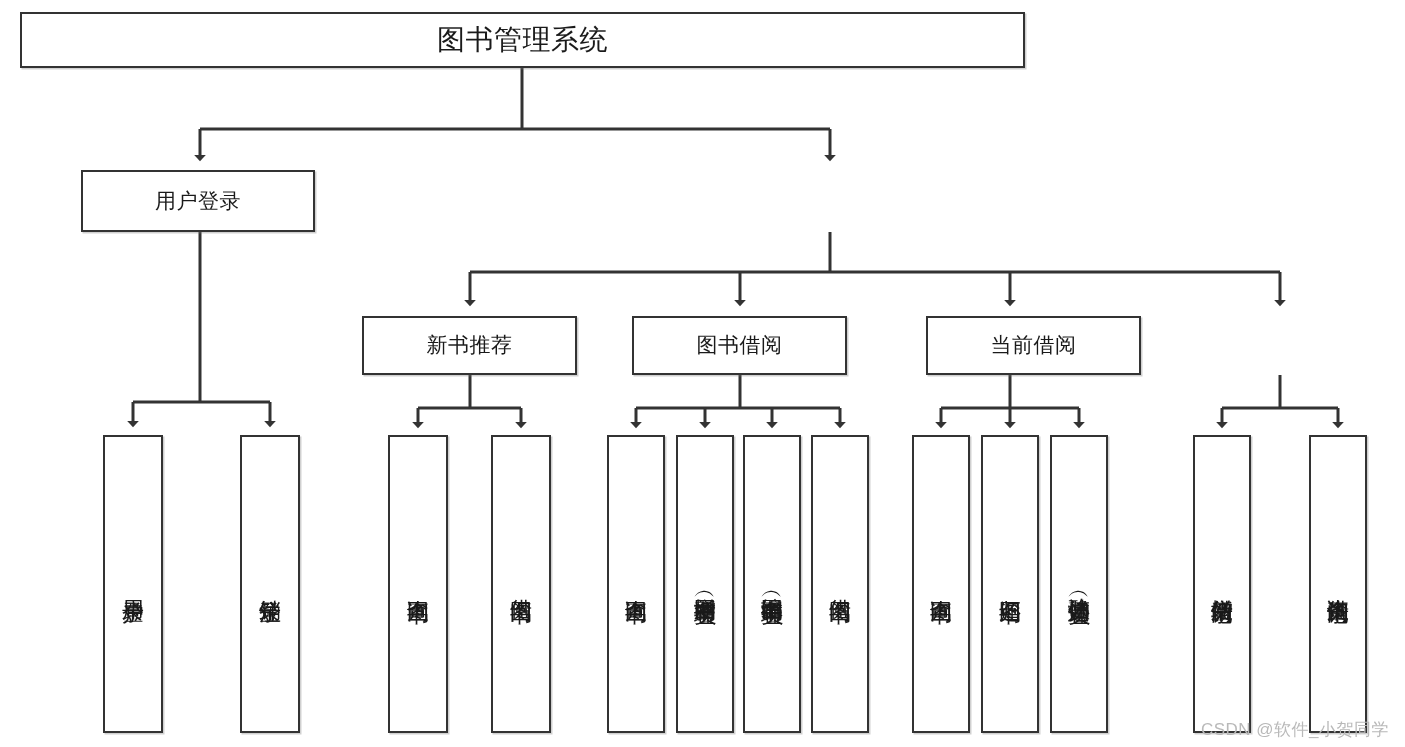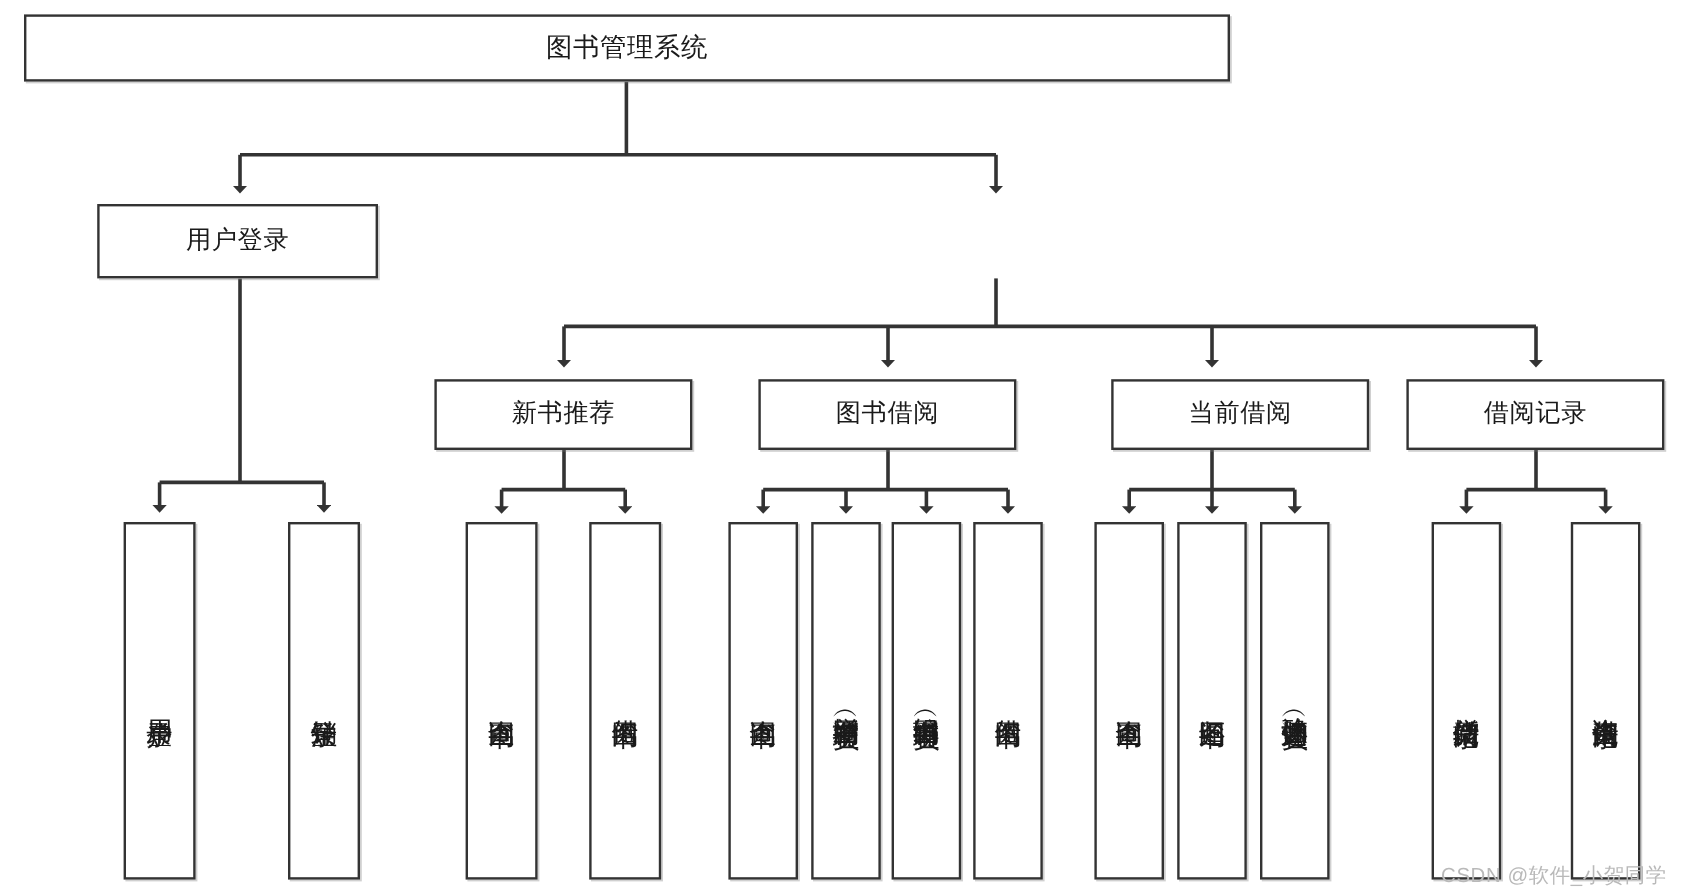--- a/index.html
+++ b/index.html
@@ -40,21 +40,21 @@
     display: block;
     text-align: center;
     line-height: 1.18;
     white-space: nowrap;
   }
   .node.horiz .node-label {
     font-size: 21px;
     letter-spacing: 0.5px;
   }
   .node.root .node-label {
-    font-size: 22px;
+    font-size: 28px;
   }
   .node.vert {
     align-items: center;
     justify-content: center;
     padding: 4px 0;
   }
   .node.vert .node-label {
     writing-mode: vertical-rl;
     text-orientation: upright;
     font-size: 22px;
@@ -138,23 +138,20 @@
 
   <div class="node horiz" style="left:632px; top:316px; width:215px; height:59px;">
     <span class="node-label">图书借阅</span>
   </div>
   <div class="node horiz" style="left:362px; top:316px; width:215px; height:59px;">
     <span class="node-label">新书推荐</span>
   </div>
   <div class="node horiz" style="left:902px; top:316px; width:215px; height:59px;margin-left:24px;">
     <span class="node-label">当前借阅</span>
   </div>
-  <div class="node horiz" style="left:1172px; top:316px; width:215px; height:59px;">
-    <span class="node-label">借阅记录</span>
-  </div>
 
   <div class="node vert" style="left:103px; top:435px; width:60px; height:298px;">
     <span class="node-label">用户登录</span>
   </div>
   <div class="node vert" style="left:240px; top:435px; width:60px; height:298px;">
     <span class="node-label">注销登录</span>
   </div>
 
   <div class="node vert" style="left:388px; top:435px; width:60px; height:298px;">
     <span class="node-label">查询图书</span>

